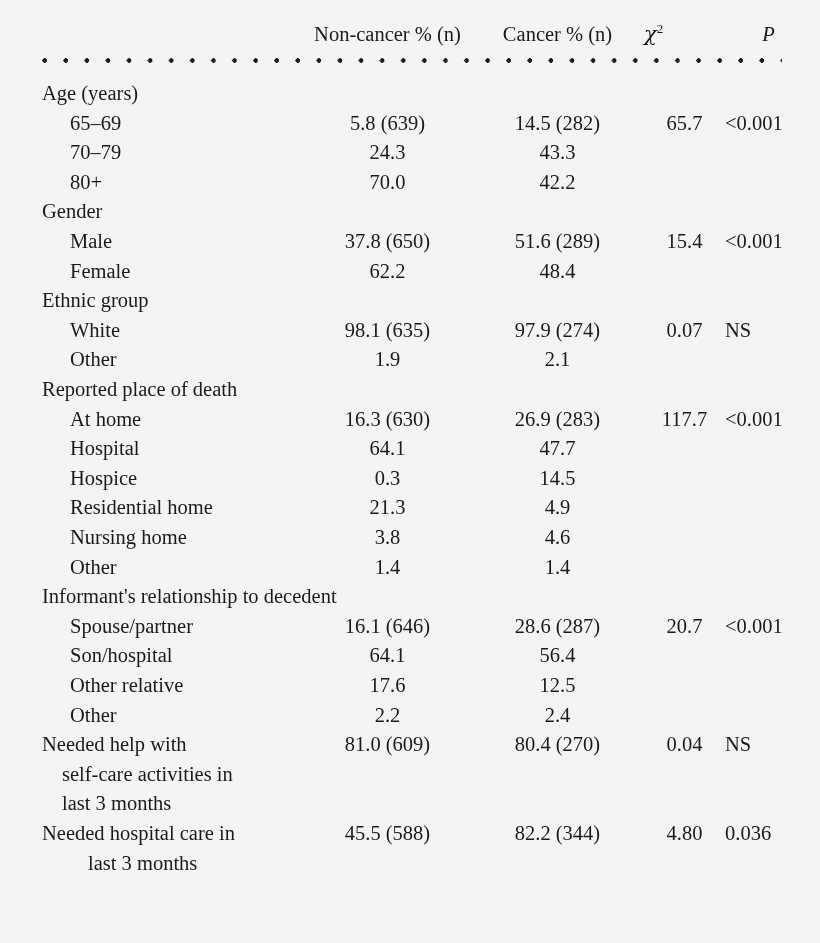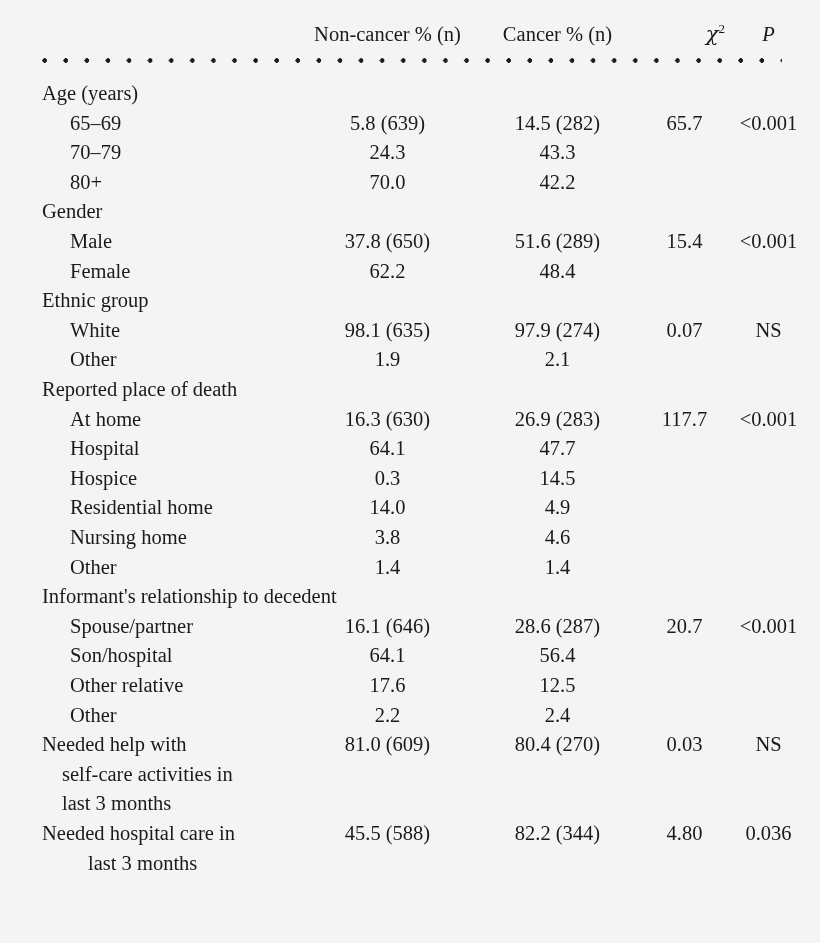--- a/index.html
+++ b/index.html
@@ -42,21 +42,21 @@
     font-weight: normal;
     font-size: 20.5px;
     padding: 0 0 7px 0;
     vertical-align: bottom;
     line-height: 1.15;
     white-space: nowrap;
   }
   thead th.h-label { text-align: left; }
   thead th.h-noncan,
   thead th.h-cancer { text-align: center; }
-  thead th.h-chi  { text-align: right; padding-left: 4px; }
+  thead th.h-chi  { text-align: left; padding-left: 4px; }
   thead th.h-p    { text-align: center; padding-right: 8px; }
 
   .ital { font-style: italic; }
   .chi-sym {
     font-style: italic;
     font-family: "DejaVu Serif", "Liberation Serif", serif;
     font-size: 21px;
   }
   .chi-sup {
     font-size: 13px;
@@ -98,21 +98,21 @@
 
   td.num-noncan,
   td.num-cancer {
     text-align: center;
   }
   td.num-chi {
     text-align: center;
     padding-left: 4px;
   }
   td.num-p {
-    text-align: center;
+    text-align: left;
     padding-right: 8px;
     font-family: Liberation Serif, serif;
   }
 </style>
 </head>
 <body>
 
 <div class="table-wrap">
   <table class="stat-table">
     <colgroup>
@@ -233,21 +233,21 @@
         </tr>
         <tr>
           <td class="lab ind-1">Hospice</td>
           <td class="num-noncan">0.3</td>
           <td class="num-cancer">14.5</td>
           <td class="num-chi"></td>
           <td class="num-p"></td>
         </tr>
         <tr>
           <td class="lab ind-1">Residential home</td>
-          <td class="num-noncan">14.0</td>
+          <td class="num-noncan">21.3</td>
           <td class="num-cancer">4.9</td>
           <td class="num-chi"></td>
           <td class="num-p"></td>
         </tr>
         <tr>
           <td class="lab ind-1">Nursing home</td>
           <td class="num-noncan">3.8</td>
           <td class="num-cancer">4.6</td>
           <td class="num-chi"></td>
           <td class="num-p"></td>
@@ -291,21 +291,21 @@
           <td class="lab ind-1">Other</td>
           <td class="num-noncan">2.2</td>
           <td class="num-cancer">2.4</td>
           <td class="num-chi"></td>
           <td class="num-p"></td>
         </tr>
         <tr>
           <td class="lab">Needed help with</td>
           <td class="num-noncan">81.0 (609)</td>
           <td class="num-cancer">80.4 (270)</td>
-          <td class="num-chi">0.03</td>
+          <td class="num-chi">0.04</td>
           <td class="num-p">NS</td>
         </tr>
         <tr>
           <td class="lab ind-2">self-care activities in</td>
           <td class="num-noncan"></td>
           <td class="num-cancer"></td>
           <td class="num-chi"></td>
           <td class="num-p"></td>
         </tr>
         <tr>

